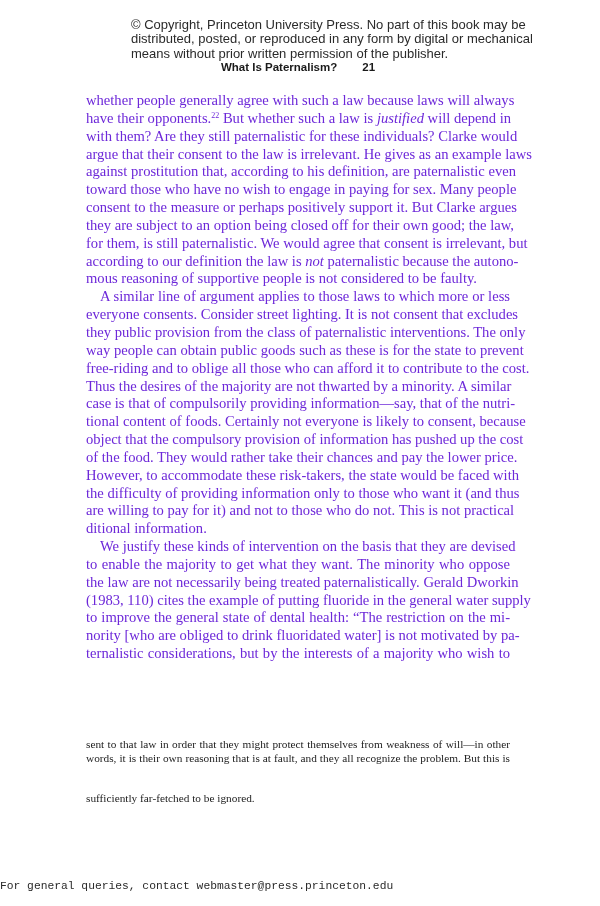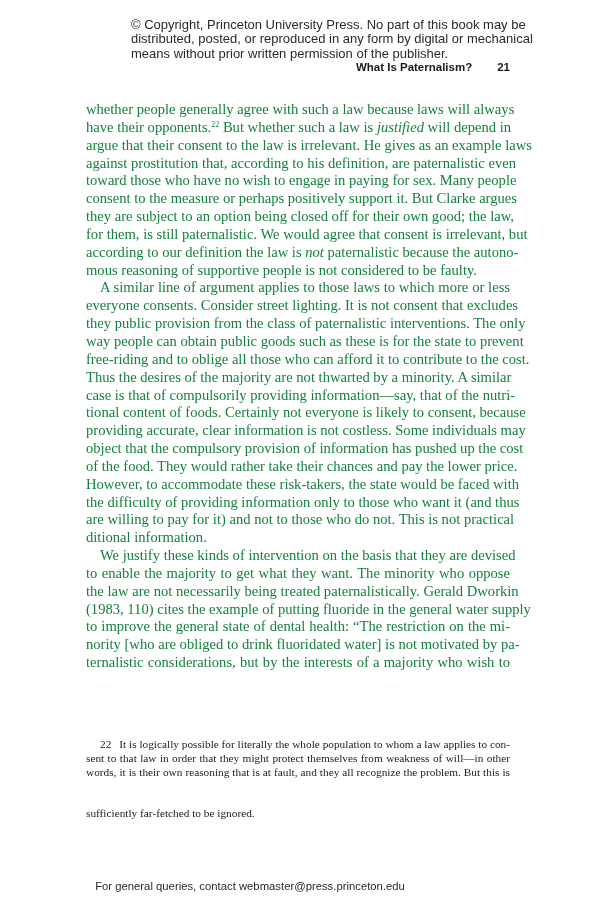--- a/index.html
+++ b/index.html
@@ -9,47 +9,47 @@
   }
   .copyright {
     position: absolute; left: 131px; top: 18px; width: 360px;
     font-family: "Liberation Sans", sans-serif; font-size: 13px; line-height: 14.3px;
     color: #2a2a2a;
   }
   .copyright div { white-space: nowrap; }
   .running-head {
     position: absolute; left: 86px; top: 61px; width: 424px; height: 16px;
     font-family: "Liberation Sans", sans-serif; font-weight: bold; font-size: 11.5px;
-    color: #1a1a1a; text-align: right; white-space: nowrap;
+    color: #1a1a1a; text-align: center; white-space: nowrap;
   }
   .running-head .folio { display: inline-block; margin-left: 25px; }
   .body-text {
-    position: absolute; left: 86px; top: 101px; width: 424px;
+    position: absolute; left: 86px; top: 92px; width: 424px;
     font-family: "Liberation Serif", serif; font-size: 14.6px; line-height: 17.85px;
-    color: #15803d;
+    color: #6d28d9;
   }
   .line {
     display: block; white-space: nowrap; text-align: justify; text-align-last: justify;
     height: 17.85px;
   }
   .line.last { text-align-last: left; }
   .line.indent { padding-left: 14px; }
   .footnotes {
     position: absolute; left: 86px; top: 737px; width: 424px;
     font-family: "Liberation Serif", serif; font-size: 11.3px; line-height: 14.2px;
     color: #222;
   }
   .fn-line { display: block; white-space: nowrap; text-align: justify; text-align-last: justify; height: 14.2px; }
   .fn-line.last { text-align-last: left; margin-top: 26px; }
   .fn-line.indent { padding-left: 14px; }
   .fn-num { display: inline-block; margin-right: 8px; }
   sup { font-size: 8px; line-height: 0; vertical-align: 5px; }
   .footer {
-    position: absolute; left: 0; top: 880px; width: 500px; text-align: center;
-    font-family: Liberation Sans, sans-serif; font-size: 11.3px; color: #2a2a2a;
+    position: absolute; left: 0; top: 880px; width: 500px; text-align: left;
+    font-family: Liberation Mono, monospace; font-size: 11.3px; color: #2a2a2a;
   }
 </style>
 </head>
 <body>
 
 <div class="copyright">
   <div>© Copyright, Princeton University Press. No part of this book may be</div>
   <div>distributed, posted, or reproduced in any form by digital or mechanical</div>
   <div>means without prior written permission of the publisher.</div>
 </div>
@@ -59,40 +59,40 @@
 </div>
 
 <div class="body-text">
 
   <div>
     <span class="line">whether people generally agree with such a law because laws will always</span>
     <span class="line"><span>have their opponents.</span><sup>22</sup><span style="white-space:pre"> But whether such a law is </span><i>justified</i><span style="white-space:pre"> will depend in</span></span>
   </div>
 
   <div>
+    <span class="line">with them? Are they still paternalistic for these individuals? Clarke would</span>
     <span class="line">argue that their consent to the law is irrelevant. He gives as an example laws</span>
     <span class="line">against prostitution that, according to his definition, are paternalistic even</span>
     <span class="line">toward those who have no wish to engage in paying for sex. Many people</span>
     <span class="line">consent to the measure or perhaps positively support it. But Clarke argues</span>
     <span class="line">they are subject to an option being closed off for their own good; the law,</span>
     <span class="line">for them, is still paternalistic. We would agree that consent is irrelevant, but</span>
     <span class="line"><span style="white-space:pre">according to our definition the law is </span><i>not</i><span style="white-space:pre"> paternalistic because the autono-</span></span>
     <span class="line last">mous reasoning of supportive people is not considered to be faulty.</span>
   </div>
 
   <div>
     <span class="line indent">A similar line of argument applies to those laws to which more or less</span>
     <span class="line">everyone consents. Consider street lighting. It is not consent that excludes</span>
     <span class="line">they public provision from the class of paternalistic interventions. The only</span>
     <span class="line">way people can obtain public goods such as these is for the state to prevent</span>
     <span class="line">free-riding and to oblige all those who can afford it to contribute to the cost.</span>
     <span class="line">Thus the desires of the majority are not thwarted by a minority. A similar</span>
     <span class="line">case is that of compulsorily providing information—say, that of the nutri-</span>
     <span class="line">tional content of foods. Certainly not everyone is likely to consent, because</span>
-    <span class="line">providing accurate, clear information is not costless. Some individuals may</span>
     <span class="line">object that the compulsory provision of information has pushed up the cost</span>
     <span class="line">of the food. They would rather take their chances and pay the lower price.</span>
     <span class="line">However, to accommodate these risk-takers, the state would be faced with</span>
     <span class="line">the difficulty of providing information only to those who want it (and thus</span>
     <span class="line">are willing to pay for it) and not to those who do not. This is not practical</span>
     <span class="line last">ditional information.</span>
   </div>
 
   <div>
     <span class="line indent">We justify these kinds of intervention on the basis that they are devised</span>
@@ -100,20 +100,19 @@
     <span class="line">the law are not necessarily being treated paternalistically. Gerald Dworkin</span>
     <span class="line">(1983, 110) cites the example of putting fluoride in the general water supply</span>
     <span class="line">to improve the general state of dental health: “The restriction on the mi-</span>
     <span class="line">nority [who are obliged to drink fluoridated water] is not motivated by pa-</span>
     <span class="line">ternalistic considerations, but by the interests of a majority who wish to</span>
   </div>
 </div>
 
 <div class="footnotes">
   <div>
-    <span class="fn-line indent"><span class="fn-num">22</span><span>It is logically possible for literally the whole population to whom a law applies to con-</span></span>
     <span class="fn-line">sent to that law in order that they might protect themselves from weakness of will—in other</span>
     <span class="fn-line">words, it is their own reasoning that is at fault, and they all recognize the problem. But this is</span>
     <span class="fn-line last">sufficiently far-fetched to be ignored.</span>
   </div>
 </div>
 
 <div class="footer">For general queries, contact webmaster@press.princeton.edu</div>
 
 </body></html>

